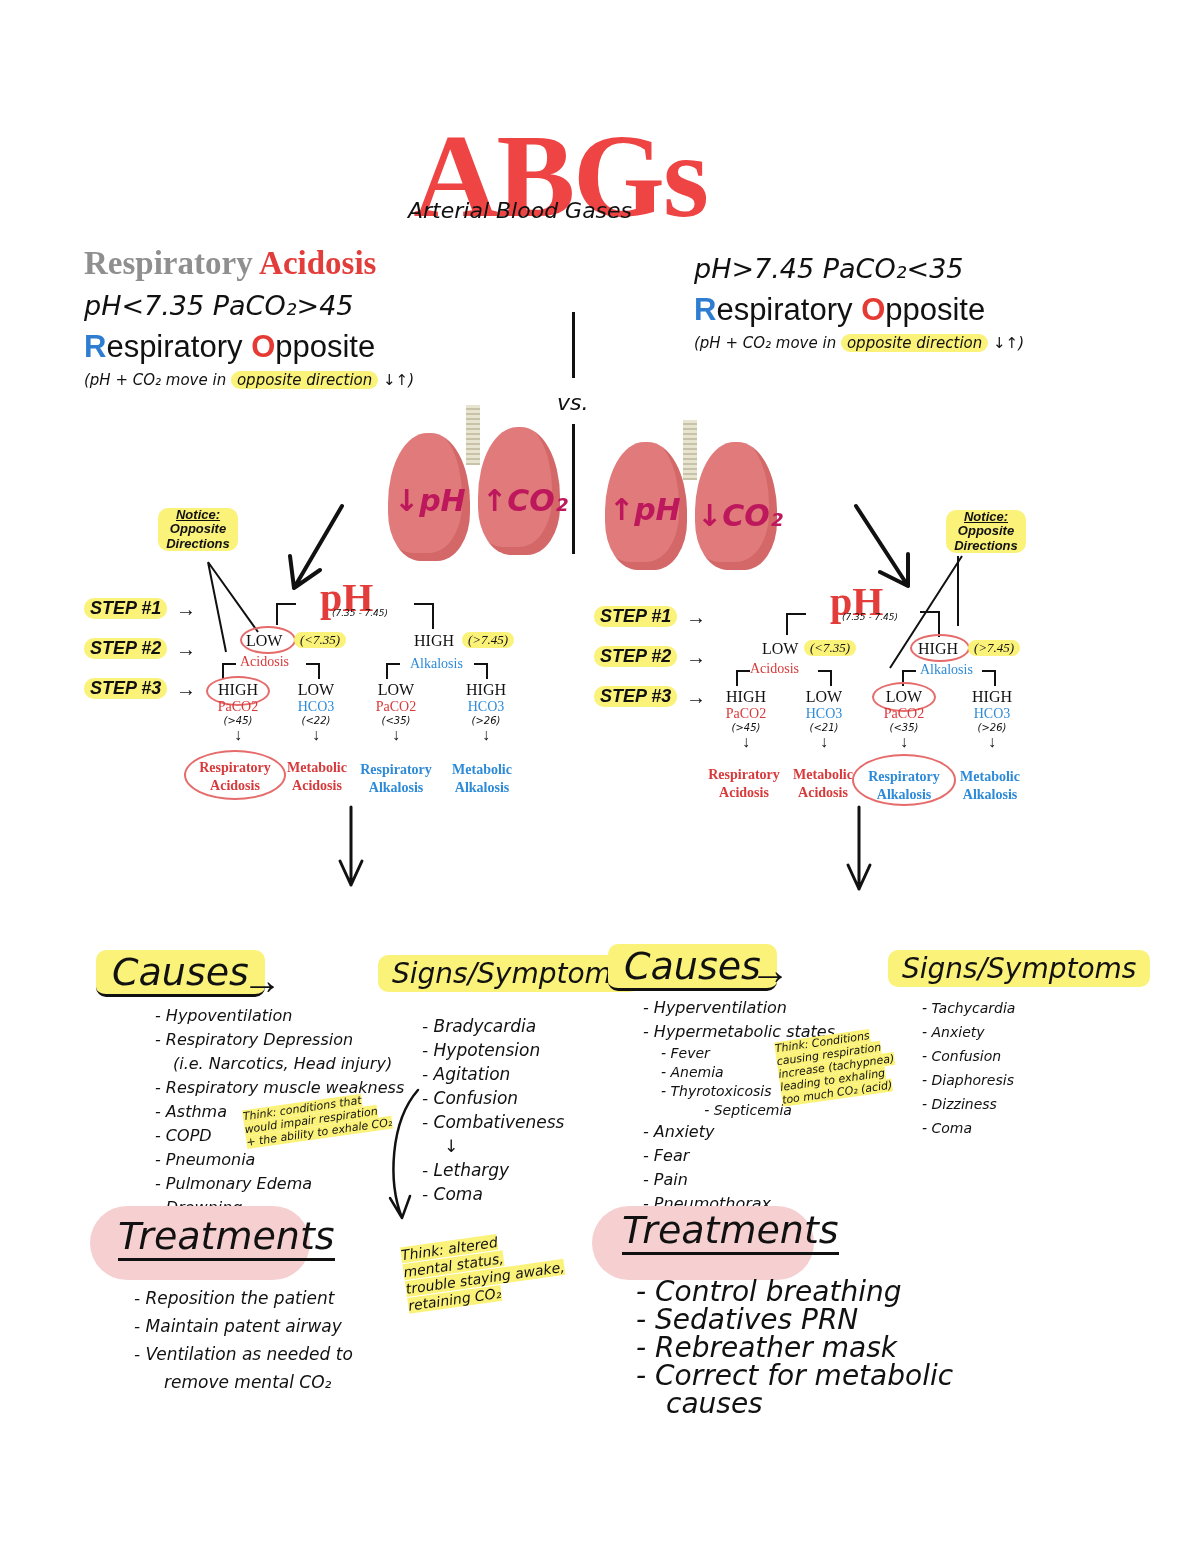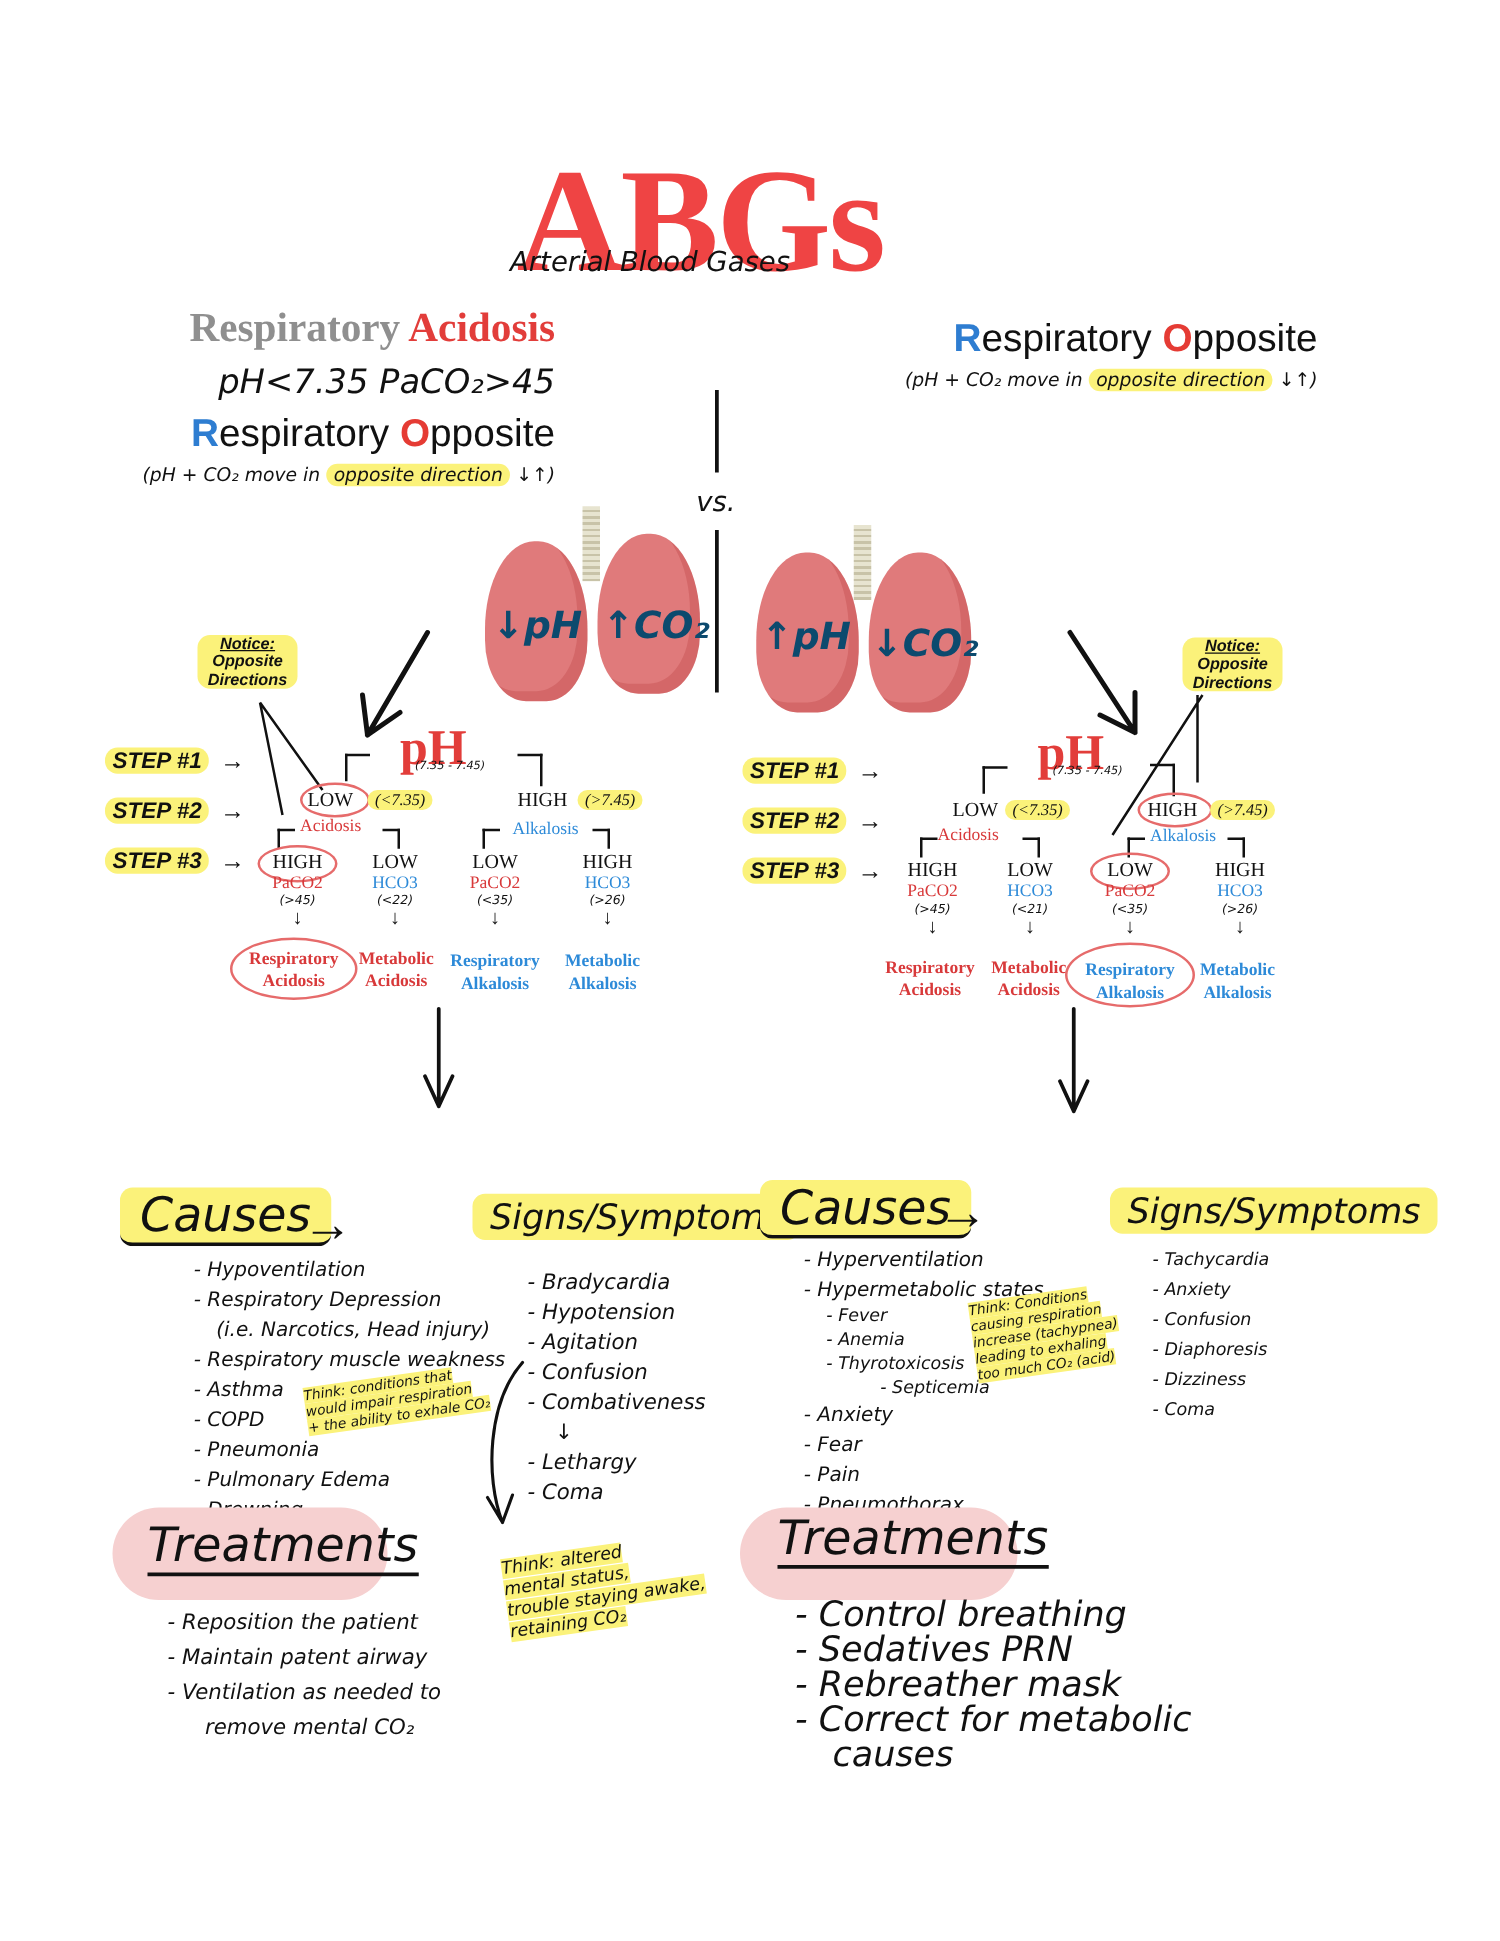--- a/index.html
+++ b/index.html
@@ -9,38 +9,38 @@
   .hand { font-family: "DejaVu Sans", sans-serif; font-style: italic; color: #111; }
   .hl-y { background: #fbf27a; border-radius: 10px; padding: 0 6px; }
   .hl-p { background: #f6d0d0; border-radius: 40px; }
 
   
   #title { left: 400px; top: 118px; width: 320px; text-align: center; }
   #title .big { font-family: "Liberation Serif", serif; font-weight: bold; font-size: 118px; color: #ef4444; letter-spacing: -2px; line-height: 1; }
   #title .sub { position: absolute; left: 8px; top: 80px; font-size: 22px; color: #111; white-space: nowrap; }
 
   
-  .col-head { width: 360px; text-align: right; }
+  .col-head { width: 360px; text-align: left; }
   .col-head .h1 { font-family: "Liberation Serif", serif; font-weight: bold; font-size: 33px; color: #8f8f8f; white-space: nowrap; }
   .col-head .h1 .acc { color: #e23d3a; }
   .col-head .h1 .alk { color: #2e86d6; }
   .col-head .crit { font-size: 27px; margin-top: 8px; white-space: nowrap; }
   .col-head .ro { font-size: 31px; margin-top: 8px; color: #111; white-space: nowrap; }
   .col-head .ro .r { color: #2e7dd1; font-weight: bold; }
   .col-head .ro .o { color: #e53b34; font-weight: bold; }
   .col-head .note { font-size: 15px; margin-top: 6px; white-space: nowrap; }
 
   
   .vline { width: 3px; background: #111; }
   #vs { left: 557px; top: 390px; font-size: 22px; }
 
   
   .lung { width: 82px; height: 128px; background: #e07a7b; border-radius: 48% 48% 40% 40% / 55% 55% 38% 38%; box-shadow: inset -8px -8px 0 rgba(190,70,70,0.35); }
   .trachea { width: 14px; height: 60px; background: repeating-linear-gradient(#e7e4d0 0 3px, #c8c3a8 3px 5px); }
-  .lung-label { font-size: 30px; font-weight: bold; color: #0c4a6e; white-space: nowrap; }
+  .lung-label { font-size: 30px; font-weight: bold; color: #be185d; white-space: nowrap; }
 
   
   .ph-big { font-family: "Liberation Serif", serif; font-weight: bold; font-size: 40px; color: #e23d3a; line-height: 1; }
   .ph-range { font-size: 9px; }
   .node { font-family: "Liberation Serif", serif; font-size: 16px; text-align: center; white-space: nowrap; }
   .node .lvl { color: #111; font-size: 16px; }
   .node .param { font-size: 14px; }
   .node .lim { font-size: 10px; font-style: italic; }
   .red { color: #d8393a; }
   .blue { color: #2d8ad8; }
@@ -82,20 +82,21 @@
   <div class="crit hand">pH&lt;7.35   PaCO₂&gt;45</div>
   <div class="ro">
     <span class="r">R</span><span>espiratory </span><span class="o">O</span><span>pposite</span>
   </div>
   <div class="note hand">
     <span>(pH + CO₂ move in </span><span class="hl-y">opposite direction</span><span> ↓↑)</span>
   </div>
 </div>
 
 <div class="abs col-head" style="left:694px; top:245px;">
+  <div class="crit hand">pH&gt;7.45   PaCO₂&lt;35</div>
   <div class="ro">
     <span class="r">R</span><span>espiratory </span><span class="o">O</span><span>pposite</span>
   </div>
   <div class="note hand">
     <span>(pH + CO₂ move in </span><span class="hl-y">opposite direction</span><span> ↓↑)</span>
   </div>
 </div>
 
 <div class="abs vline" style="left:572px; top:312px; height:66px;"></div>
 <div id="vs" class="abs hand">vs.</div>

